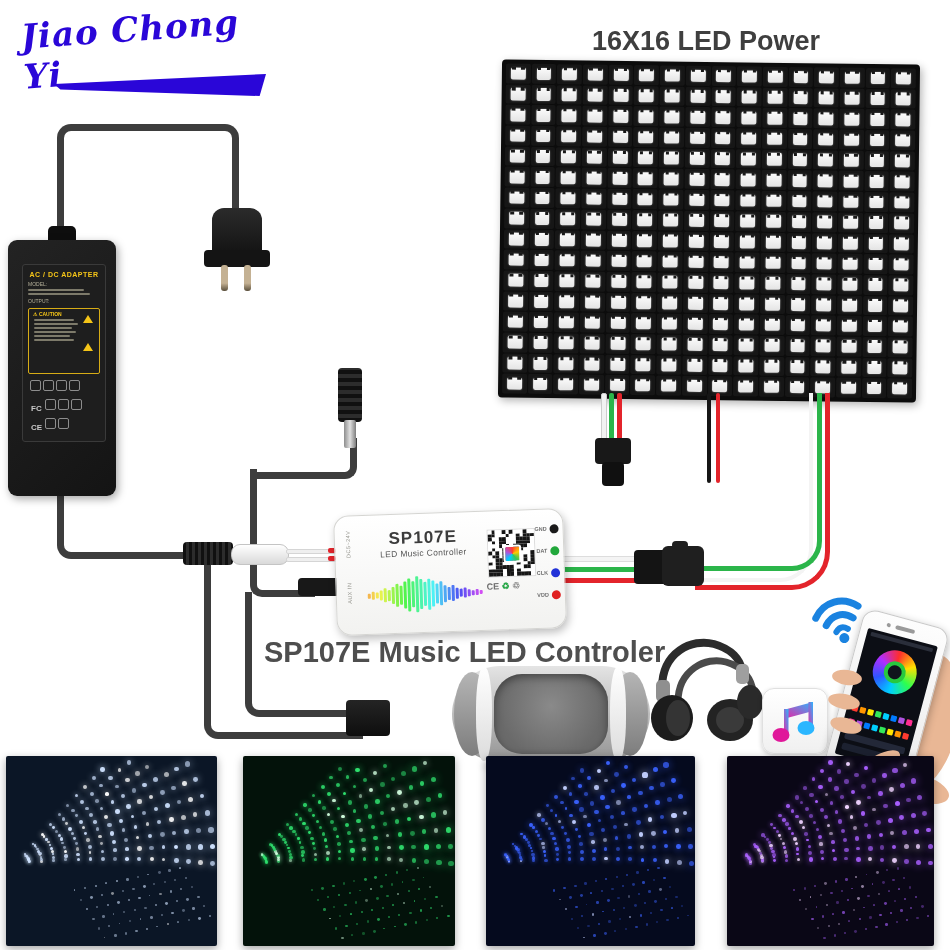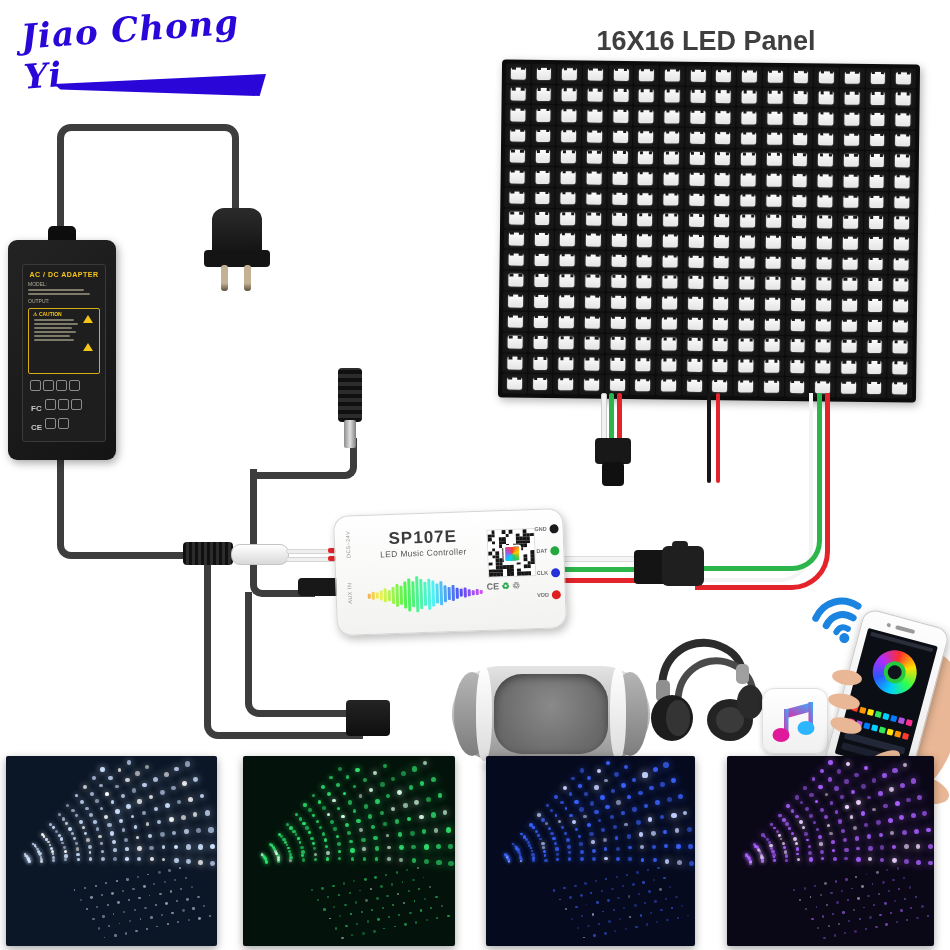--- a/index.html
+++ b/index.html
@@ -90,21 +90,21 @@
     <div class="abs logo-swoosh" style="left:32px;top:66px;width:212px;height:22px;"></div>
   </div>
 
   <div>
     <div class="abs" style="left:212px;top:208px;width:50px;height:50px;background:linear-gradient(#2b2b2b,#111);border-radius:12px 12px 4px 4px;"></div>
     <div class="abs" style="left:204px;top:250px;width:66px;height:17px;background:#141414;border-radius:4px;"></div>
     <div class="abs" style="left:221px;top:265px;width:7px;height:26px;border-radius:3px;background:linear-gradient(#c4b193 70%,#5a4f3c);"></div>
     <div class="abs" style="left:244px;top:265px;width:7px;height:26px;border-radius:3px;background:linear-gradient(#c4b193 70%,#5a4f3c);"></div>
   </div>
 
-  <div class="abs" style="left:8px;top:240px;width:108px;height:220px;">
+  <div class="abs" style="left:8px;top:240px;width:108px;height:256px;">
     <div class="abs" style="left:40px;top:-14px;width:28px;height:20px;background:#0e0e0e;border-radius:5px;"></div>
     <div class="abs psu-body" style="inset:0;"></div>
     <div class="abs psu-label" style="left:14px;top:24px;width:82px;height:176px;">
       <div class="psu-title">AC / DC ADAPTER</div>
       <div class="psu-tiny">MODEL:</div>
       <div class="bar" style="width:56px;"></div>
         <div class="bar" style="width:62px;"></div>
       <div class="psu-tiny">OUTPUT:</div>
       <div class="caution-box" style="margin:4px 5px 0 5px;height:64px;">
         <div class="caution-title">⚠ <span>CAUTION</span></div>
@@ -122,21 +122,22 @@
       </div>
       <div style="margin:1px 0 0 6px;">
         <span class="cert-txt">FC</span><span class="cert"></span><span class="cert"></span><span class="cert"></span>
       </div>
       <div style="margin:1px 0 0 6px;">
         <span class="cert-txt">CE</span><span class="cert"></span><span class="cert"></span>
       </div>
     </div>
   </div>
 
-  <div class="abs hd" style="left:500px;top:26px;width:412px;text-align:center;font-size:27px;color:#3f3f3f;">16X16 LED Panel</div>
+  <div class="abs hd" style="left:500px;top:26px;width:412px;text-align:center;font-size:27px;color:#3f3f3f;">16X16 LED Power</div>
+  <div class="abs hd" style="left:264px;top:636px;font-size:29px;">SP107E Music LED Controler</div>
 
   <div class="abs" id="panel" style="left:500px;top:62px;width:410px;height:330px;">
       <i></i>
       <i></i>
       <i></i>
       <i></i>
       <i></i>
       <i></i>
       <i></i>
       <i></i>

